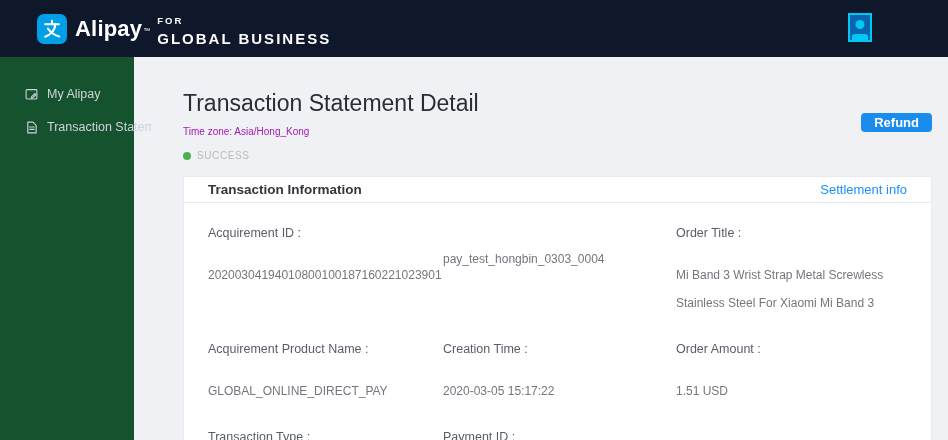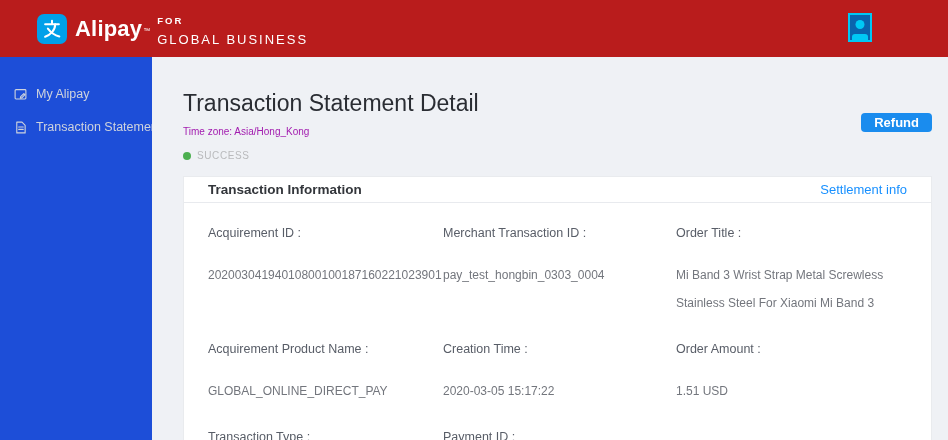--- a/index.html
+++ b/index.html
@@ -1,39 +1,39 @@
 <!DOCTYPE html>
 <html><head>
 <meta charset="utf-8">
 <style>
   * { margin:0; padding:0; box-sizing:border-box; }
   html,body { width:948px; height:440px; overflow:hidden; background:#eff1f5;
               font-family:"Liberation Sans", sans-serif; }
 
   
-  .topbar { position:absolute; left:0; top:0; width:948px; height:57px; background:#b91c1c; z-index:5;
+  .topbar { position:absolute; left:0; top:0; width:948px; height:57px; background:#0f172a; z-index:5;
             display:flex; align-items:center; }
   .logo-group { display:flex; align-items:center; margin-left:37px; }
   .logo-square { width:30px; height:30px; background:#00a0e9; border-radius:7px;
                  display:flex; align-items:center; justify-content:center; }
   .wordmark { color:#fff; font-size:22px; font-weight:bold; margin-left:8px; letter-spacing:0.2px; }
   .tm { color:#fff; font-size:7px; vertical-align:top; position:relative; top:2px; margin-left:1px; }
   .for-global { margin-left:7px; color:#fff; line-height:1.25; }
   .for-global .l1 { font-size:9.5px; font-weight:bold; letter-spacing:2px; }
-  .for-global .l2 { font-size:13px; font-weight:normal; letter-spacing:2px; }
+  .for-global .l2 { font-size:15px; font-weight:bold; letter-spacing:2px; }
   .avatar-wrap { position:absolute; right:76px; top:13px; width:24px; height:29px;
                  border:2px solid #00c8f5; background:#0a63ad; overflow:hidden; cursor:pointer; }
   .avatar-head { position:absolute; left:50%; top:5px; transform:translateX(-50%);
                  width:9px; height:9px; border-radius:50%; background:#00c8f5; }
   .avatar-body { position:absolute; left:50%; bottom:-4px; transform:translateX(-50%);
                  width:16px; height:10px; border-radius:3px 3px 0 0; background:#00c8f5; }
 
   
-  .sidebar { position:absolute; left:0; top:57px; width:152px; bottom:0; background:#1d4ed8;
-             padding-top:25px; }
+  .sidebar { position:absolute; left:0; top:57px; width:134px; bottom:0; background:#14532d;
+             padding-top:25px;padding-left:11px; }
   .side-item { display:flex; align-items:center; height:24px; margin-bottom:9px; padding:0 12px 0 14px;
                color:#ced3dd; font-size:12.5px; cursor:pointer; }
   .side-item .icn { width:13px; height:13px; margin-right:9px; flex:0 0 auto; }
   .side-item .lbl { flex:1 1 auto; white-space:nowrap; }
   .side-item .chev { width:9px; height:9px; flex:0 0 auto; margin-left:2px; }
   .icn svg, .chev svg { display:block; width:100%; height:100%; }
 
   
   .main { position:absolute; left:152px; top:57px; right:0; bottom:0; background:#eff1f5; overflow:hidden; }
   .page-head { position:relative; padding:33px 16px 0 31px; }
@@ -128,21 +128,20 @@
       <span class="card-title">Transaction Information</span>
       <a class="card-link">Settlement info</a>
     </div>
     <div class="card-body">
 
       <div class="field">
         <span class="f-label">Acquirement ID :</span>
         <span class="f-value">20200304194010800100187160221023901</span>
       </div>
       <div class="field">
-        <span class="f-label">Merchant Transaction ID :</span>
         <span class="f-value">pay_test_hongbin_0303_0004</span>
       </div>
       <div class="field wrap">
         <span class="f-label">Order Title :</span>
         <span class="f-value">Mi Band 3 Wrist Strap Metal Screwless Stainless Steel For Xiaomi Mi Band 3</span>
       </div>
 
       <div class="field">
         <span class="f-label">Acquirement Product Name :</span>
         <span class="f-value">GLOBAL_ONLINE_DIRECT_PAY</span>

